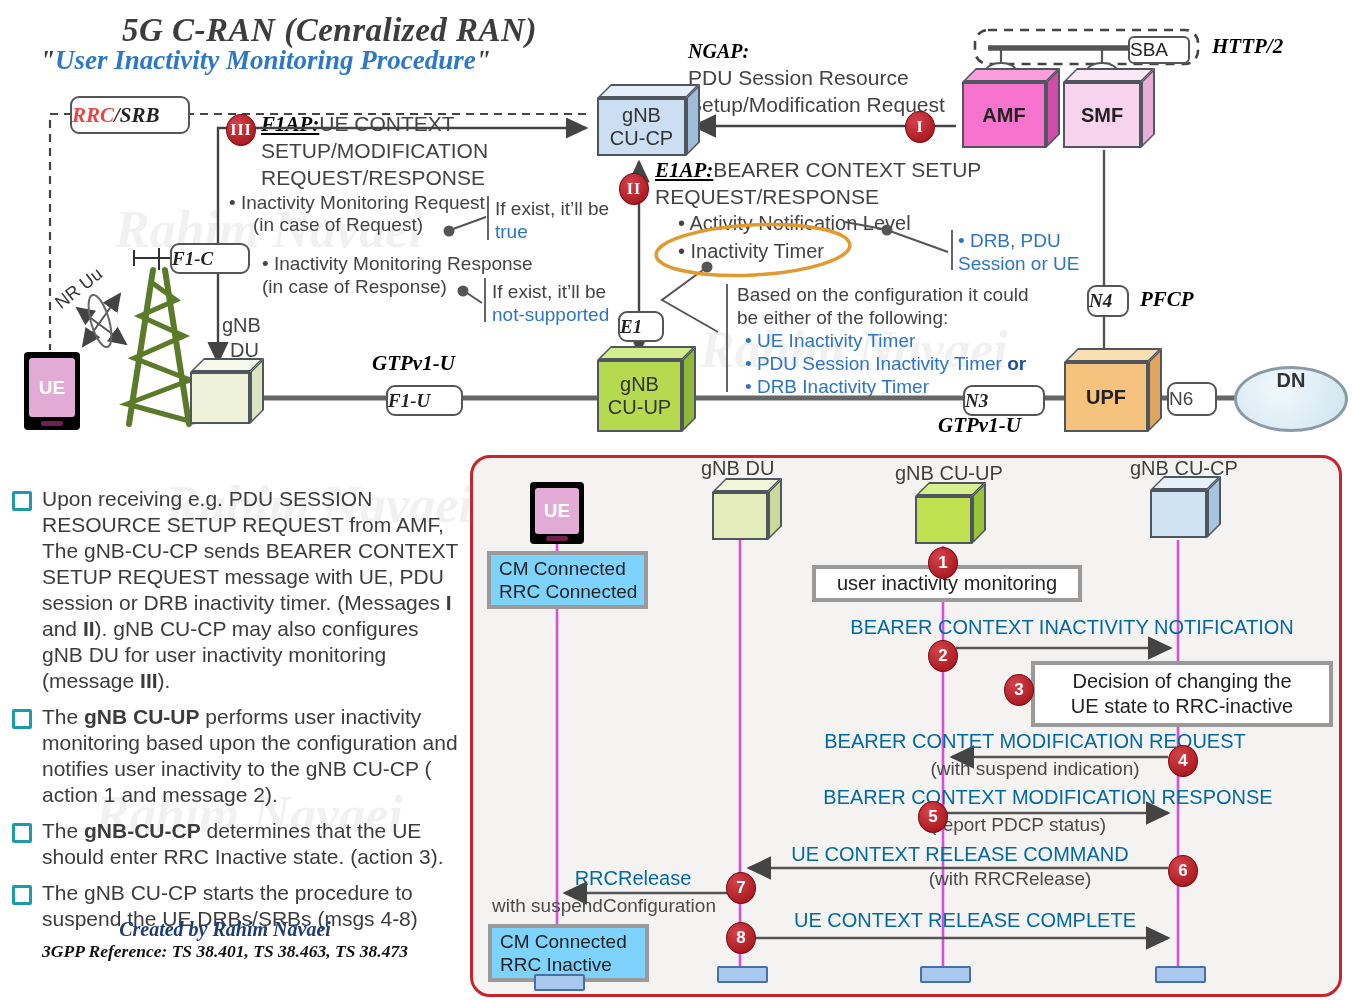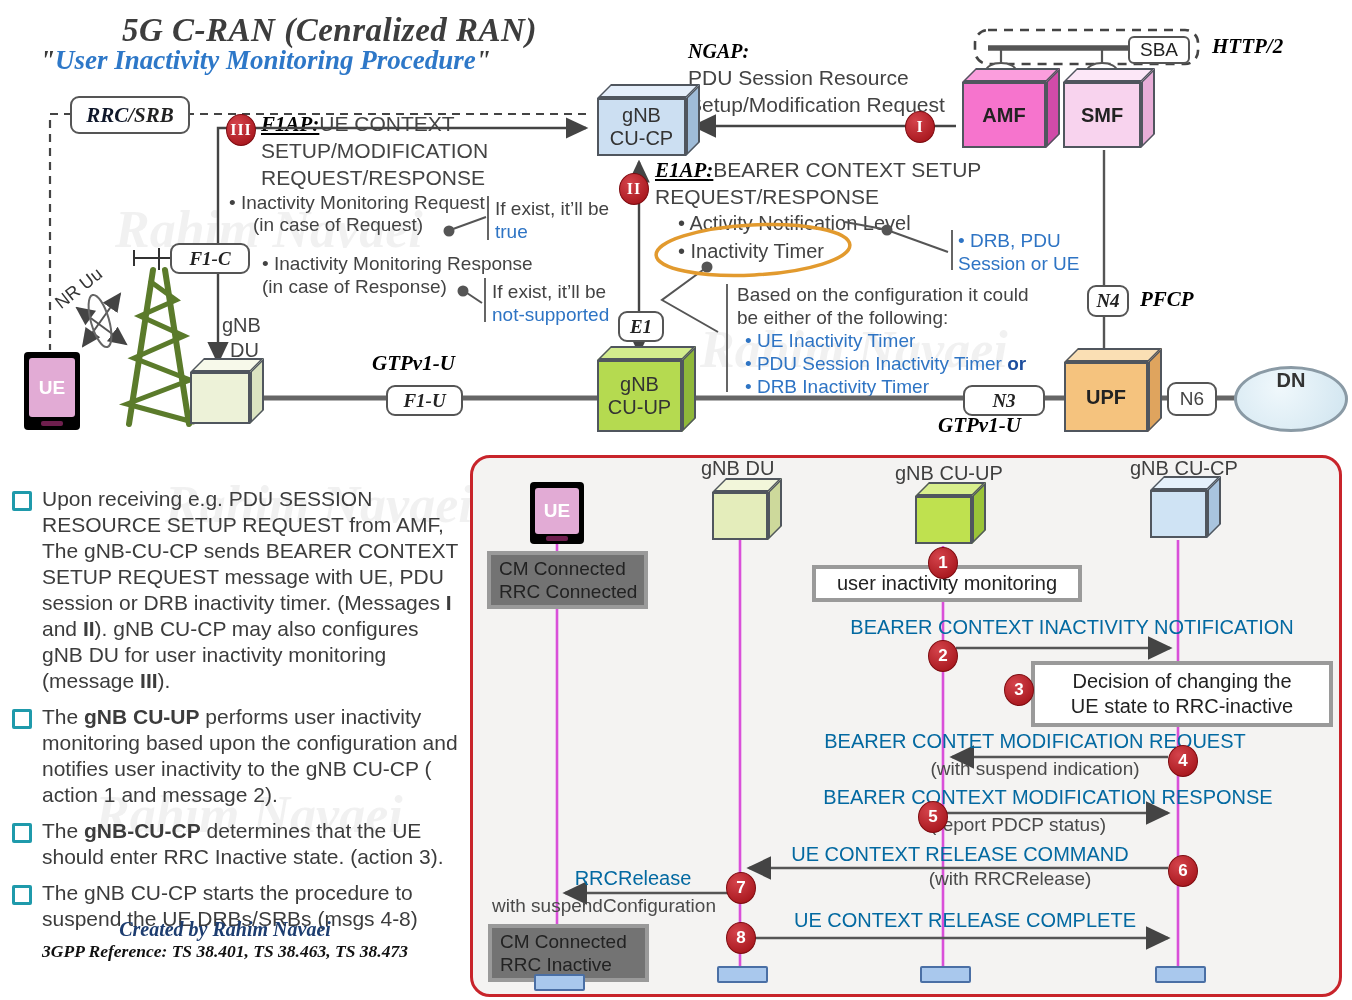--- a/index.html
+++ b/index.html
@@ -13,21 +13,21 @@
   
   .title{font:italic bold 33px "Liberation Serif",serif;color:#3d3d3d;letter-spacing:0.5px}
   .subtitle{font:italic bold 27px "Liberation Serif",serif;color:#2e78c8}
   .subtitle .q{color:#3b3b3b}
   
   .prot{font:italic bold 20px "Liberation Serif",serif;color:#000000}
   .prot.u{text-decoration:underline}
   
   .iface{position:absolute;background:#fff;border:2px solid #555;border-radius:9px;
          font:italic bold 19px "Liberation Serif",serif;color:#222;
-         display:flex;align-items:center;justify-content:center;z-index:5}
+         display:flex;align-items:center;z-index:5}
   
   .b3{position:absolute;z-index:4}
   .b3 .front{position:absolute;left:0;top:0;right:0;bottom:0;border:2px solid #50565e;
              display:flex;flex-direction:column;align-items:center;justify-content:center;
              font-size:20px;line-height:23px;color:#333;z-index:2}
   .b3 .topf{position:absolute;left:0;top:-14px;width:100%;height:14px;border:2px solid #50565e;
             transform:skewX(-45deg);transform-origin:bottom;box-sizing:border-box;z-index:1}
   .b3 .sidef{position:absolute;right:-14px;top:0;width:14px;height:100%;border:2px solid #50565e;
              transform:skewY(-45deg);transform-origin:left;box-sizing:border-box;z-index:1}
   
@@ -44,21 +44,21 @@
   .roman{font-family:"Liberation Serif",serif;font-size:16px;letter-spacing:1px}
   
   .g{color:#434343}
   .blue{color:#2e74c4}
   .t19{font-size:19px;line-height:23px}
   .t20{font-size:20px;line-height:25px}
   .t21{font-size:21px;line-height:27px}
   
   #seq-panel{position:absolute;left:470px;top:455px;width:872px;height:542px;background:#f4f3f2;
              border:3.5px solid #c8242b;border-radius:20px;box-sizing:border-box;z-index:0}
-  .statebox{position:absolute;background:#737373;border:4px solid #9a9a9a;color:#222;
+  .statebox{position:absolute;background:#7dd3fc;border:4px solid #9a9a9a;color:#222;
             font-size:19px;line-height:23px;padding:2px 8px;z-index:6}
   .actionbox{position:absolute;background:#fff;border:4px solid #9a9a9a;color:#222;
              display:flex;flex-direction:column;align-items:center;justify-content:center;z-index:6}
   .msg{position:absolute;color:#0369a1;font-size:20px;z-index:6;white-space:nowrap}
   .msgsub{position:absolute;color:#4a4a4a;font-size:19px;z-index:6;white-space:nowrap}
   .actor-label{position:absolute;color:#3f3f3f;font-size:20px;z-index:6;white-space:nowrap}
   .lifebar{position:absolute;width:47px;height:13px;background:#a9c8ed;border:2px solid #4a6fa5;
            border-radius:2px;z-index:6}
   
   #notes{position:absolute;left:12px;top:486px;width:452px;z-index:6}
@@ -178,21 +178,21 @@
       <path d="M754,938 H1168" marker-end="url(#ah)"></path>
     </g>
   </svg>
 
   <div class="abs title nw" style="left:122px;top:12px">5G C-RAN (Cenralized RAN)</div>
   <div class="abs subtitle nw" style="left:40px;top:45px">
     <span class="q">"</span><span>User Inactivity Monitoring Procedure</span><span class="q">"</span>
   </div>
 
   <div class="iface" style="left:70px;top:96px;width:116px;height:34px;font-size:21px">
-    <span style="color:#0f172a">RRC</span>
+    <span style="color:#ef4444">RRC</span>
       <span>/SRB</span>
   </div>
 
   <div class="b3" style="left:597px;top:98px;width:89px;height:58px">
     <div class="topf" style="background:#e4eefa"></div>
     <div class="sidef" style="background:#9fbcd8"></div>
     <div class="front" style="background:#ccdff2">
       <span>gNB</span>
       <span>CU-CP</span>
     </div>

